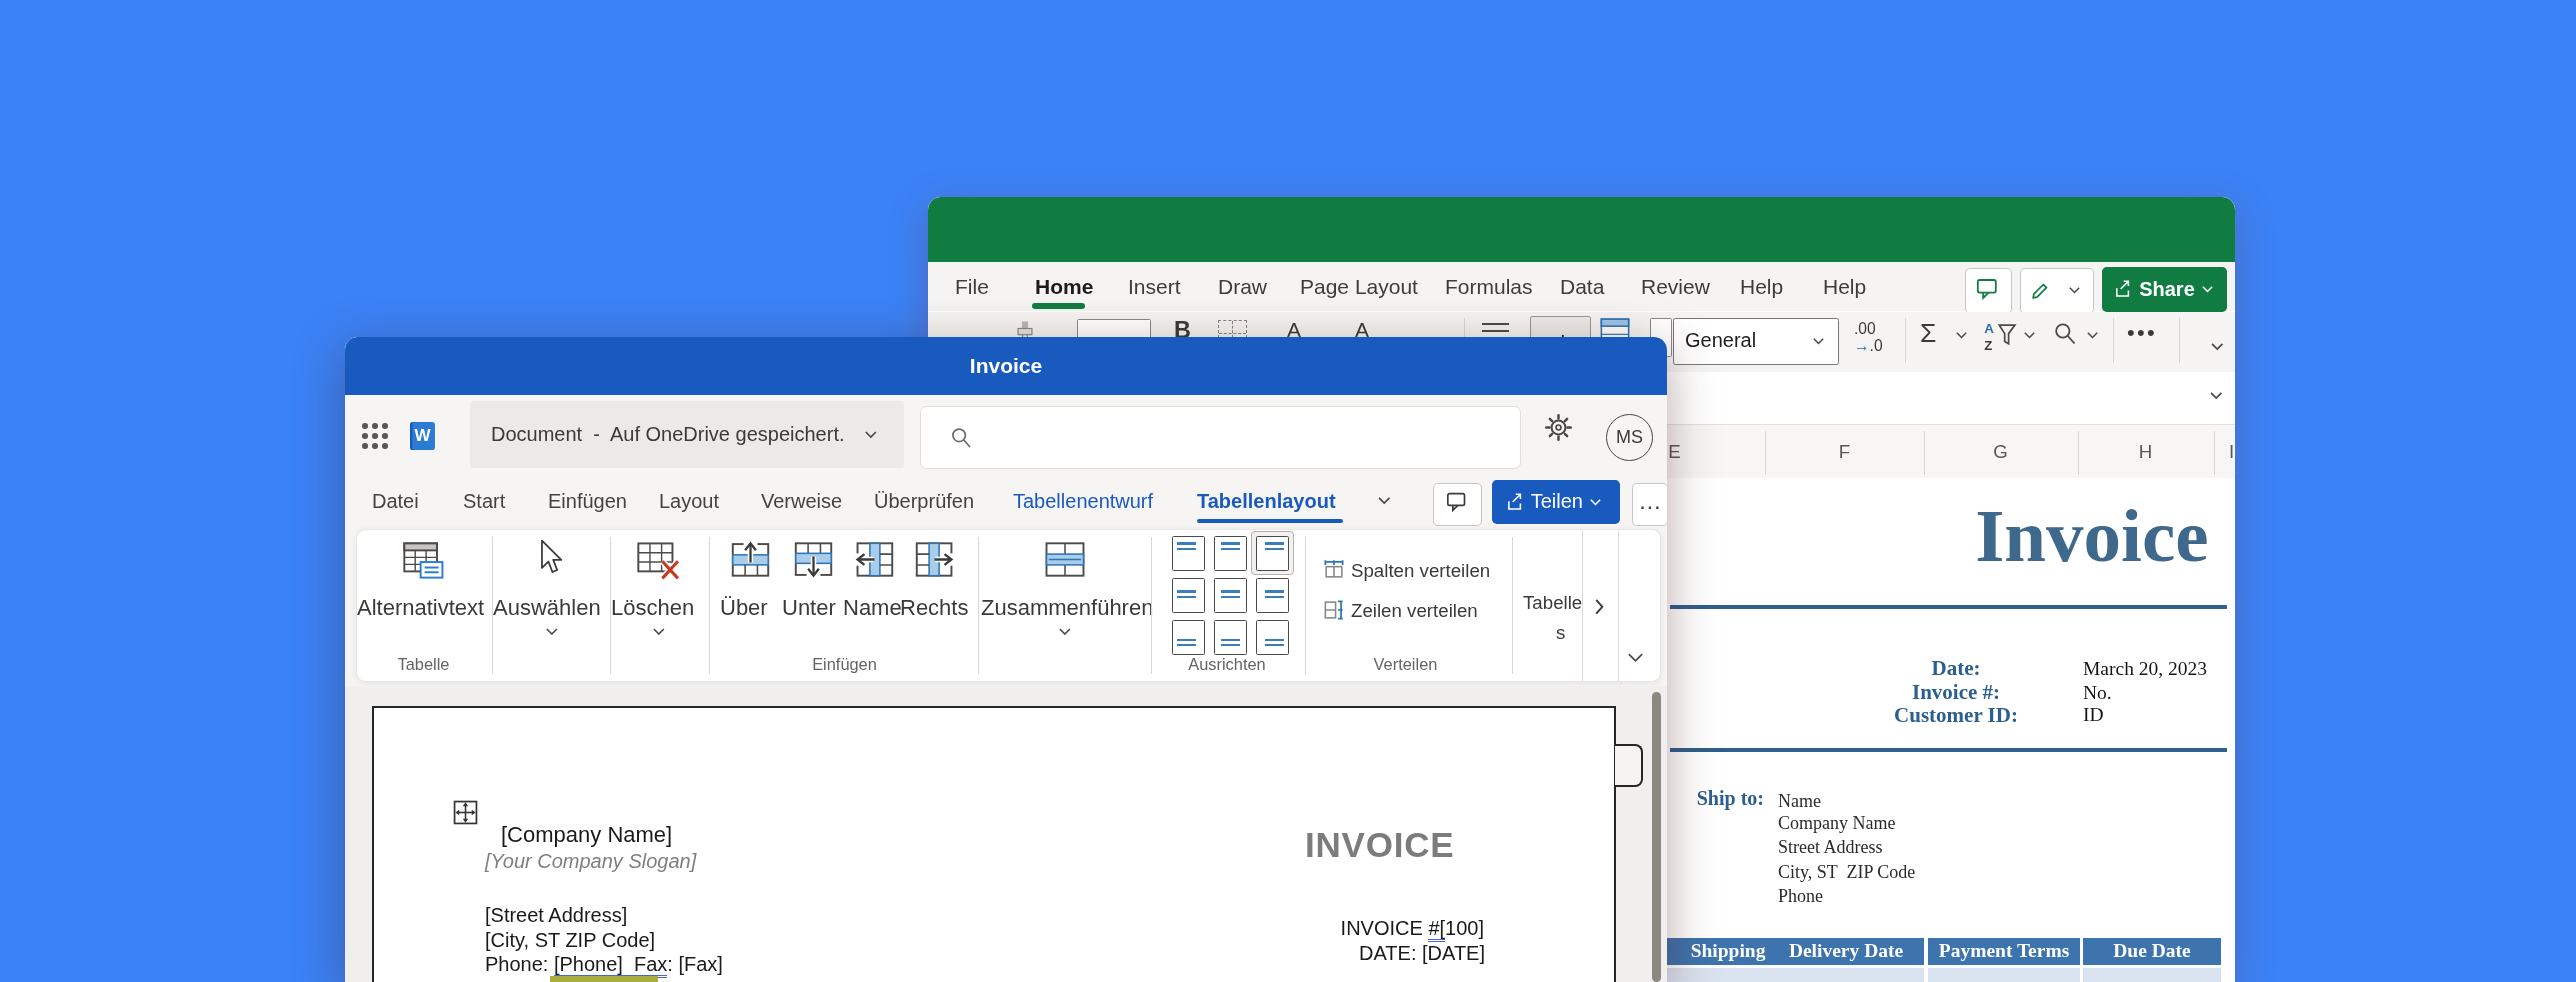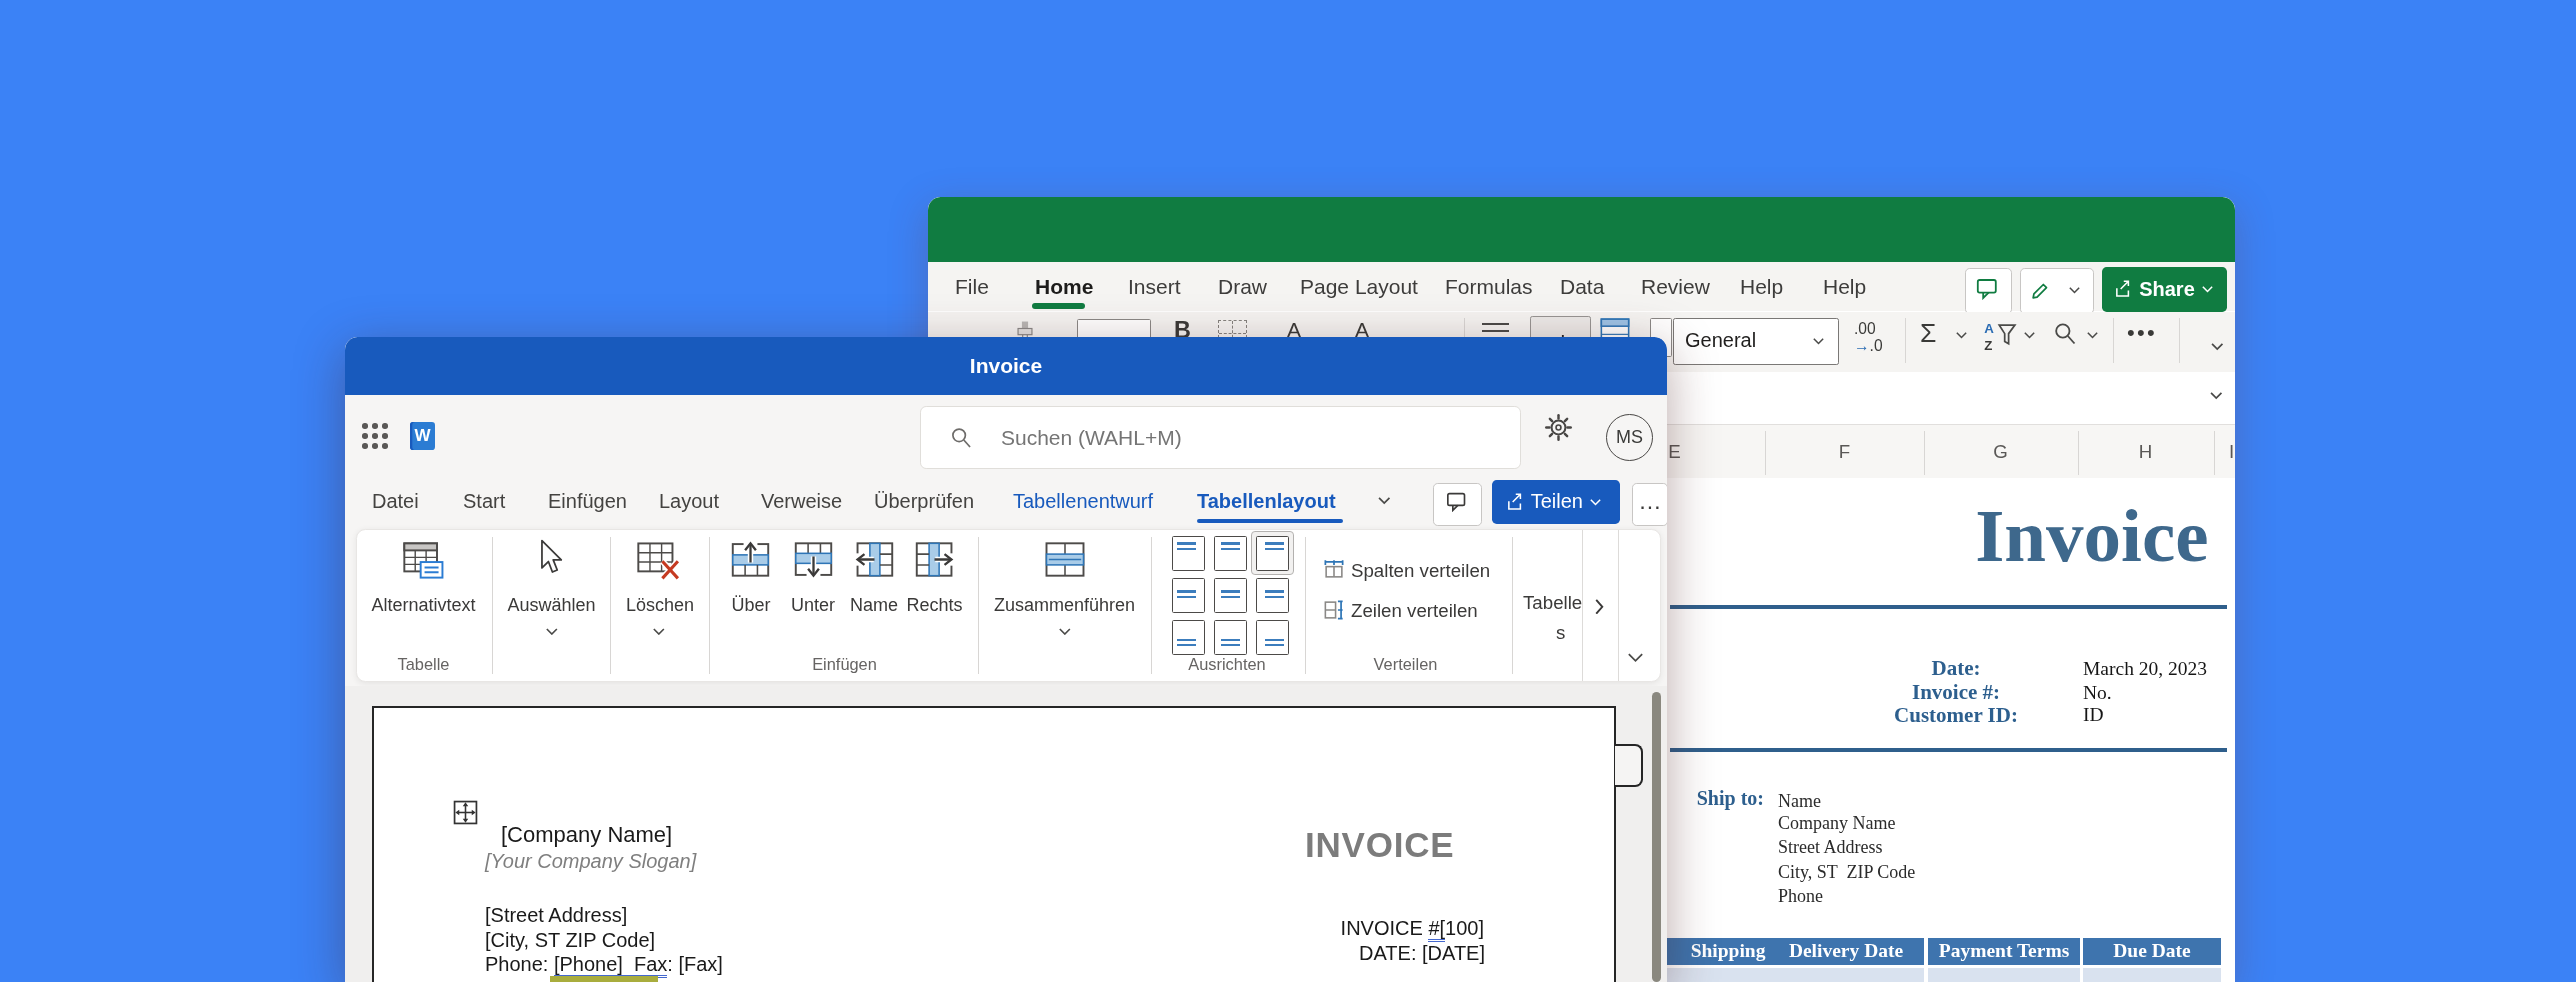--- a/index.html
+++ b/index.html
@@ -35,21 +35,21 @@
   #wd-title{left:0;top:0;width:100%;height:58px;background:#185abd;border-radius:12.5px 12.5px 0 0;
             color:#fff;font-size:21px;font-weight:600;text-align:center;line-height:58px}
   #wd-row2{left:0;top:58px;width:100%;height:82px;background:#f6f5f4}
   #wd-tabs{left:0;top:140px;width:100%;height:51px}
   .wtab{position:absolute;top:12.5px;font-size:20px;color:#444341}
   .wtab.ctx{color:#185abd}
   .wtab.active{color:#185abd;font-weight:700}
   #wd-ribbon{left:0;top:190px;width:100%;height:159px;background:#f6f5f4}
   #panel{position:absolute;left:11px;top:1.6px;width:1303px;height:151px;background:#fff;border-radius:9.4px;
          border:0.8px solid #e8e6e4;box-shadow:0 1.6px 6.2px rgba(0,0,0,.07);overflow:hidden}
-  .rl{position:absolute;top:65px;font-size:18px;color:#3b3a39;text-align:center}
+  .rl{position:absolute;top:65px;font-size:22px;color:#3b3a39;}
   .gl{position:absolute;top:125px;font-size:16.4px;color:#666463;text-align:center}
   .vd{position:absolute;top:7px;height:137px;width:1.2px;background:#d8d6d4}
   .alico{position:absolute;width:31px;height:33px;background:#fff;border:1.9px solid #4c4a48;border-radius:1.6px}
   .alico i{position:absolute;height:2.3px;background:#3c7dbd;width:18.7px;left:3.9px}
   .al-c i{left:50%;margin-left:-9.4px}
   .al-r i{left:auto;right:3.9px}
   .av-t .b1{top:5.5px}.av-t .b2{top:11px}
   .av-m .b1{top:11.7px}.av-m .b2{top:17px}
   .av-b .b1{top:18px}.av-b .b2{top:23.4px}
   #wd-doc{left:0;top:349px;width:100%;height:296px;background:#f0efee;overflow:hidden}
@@ -235,26 +235,31 @@
           <span style="background:#5a5856;border-radius:50%"></span>
         <span style="background:#5a5856;border-radius:50%"></span>
           <span style="background:#5a5856;border-radius:50%"></span>
           <span style="background:#5a5856;border-radius:50%"></span>
         <span style="background:#5a5856;border-radius:50%"></span>
           <span style="background:#5a5856;border-radius:50%"></span>
           <span style="background:#5a5856;border-radius:50%"></span>
       </div>
       <div class="abs" style="left:65px;top:26.5px;width:25px;height:28px;background:#2b7cd3;border-radius:3.1px;color:#fff;text-align:center;
                   font-size:17px;font-weight:bold;line-height:28px;box-shadow:inset 2.3px 0 0 #185abd">W</div>
+      <div class="abs" style="left:125px;top:6.2px;width:434px;height:67px;background:#eceae8;border-radius:3.1px">
+        <span class="pre" style="position:absolute;left:21px;top:22px;font-size:20px;color:#3b3a39">Document  -  Auf OneDrive gespeichert.</span>
+        <svg class="abs" style="left:395px;top:30px" width="11.7" height="7.8" viewBox="0 0 14 9">
+          <path d="M1 1 L7 7 L13 1" fill="none" stroke="#4a4a48" stroke-width="2"></path>
+          </svg>
+      </div>
       <div class="abs" style="left:575px;top:11px;width:599px;height:61px;background:#fff;border:1.2px solid #e0deda;border-radius:6.2px">
         <svg class="abs" style="left:28px;top:18.7px" width="23.4" height="23.4" viewBox="0 0 30 30">
           <circle cx="13" cy="12" r="8" fill="none" stroke="#6e6c6a" stroke-width="2.2"></circle>
           <line x1="19" y1="18" x2="27" y2="27" stroke="#6e6c6a" stroke-width="2.2"></line>
         </svg>
-        <input style="position: absolute; left: 78px; top: 14px; width: 483px; height: 31px; border: none; outline: none; background: transparent; font-size: 21px; color: rgb(59, 58, 57);" readonly="" placeholder="Suchen (WAHL+M)">
       </div>
       <svg class="abs" style="left:1198px;top:17px" width="31" height="31" viewBox="0 0 38 38">
         <circle cx="19" cy="19" r="8.5" fill="none" stroke="#494745" stroke-width="2.5"></circle>
         <circle cx="19" cy="19" r="3" fill="none" stroke="#494745" stroke-width="2"></circle>
         <g stroke="#494745" stroke-width="3" stroke-linecap="round">
           <line x1="19" y1="4" x2="19" y2="8"></line>
             <line x1="19" y1="30" x2="19" y2="34"></line>
           <line x1="4" y1="19" x2="8" y2="19"></line>
             <line x1="30" y1="19" x2="34" y2="19"></line>
           <line x1="8.4" y1="8.4" x2="11.2" y2="11.2"></line>

